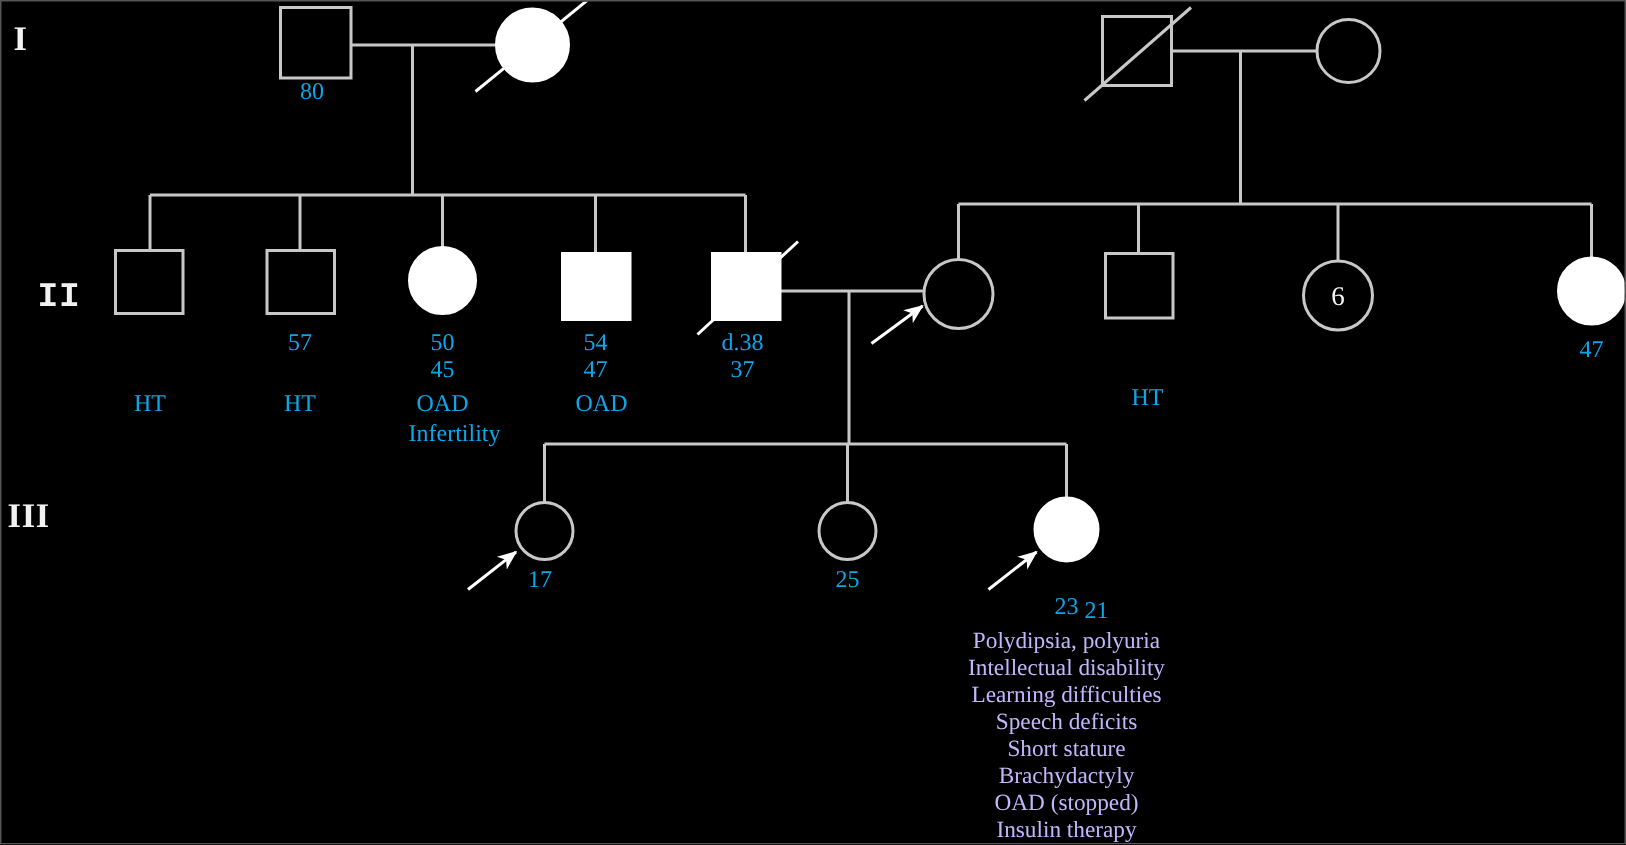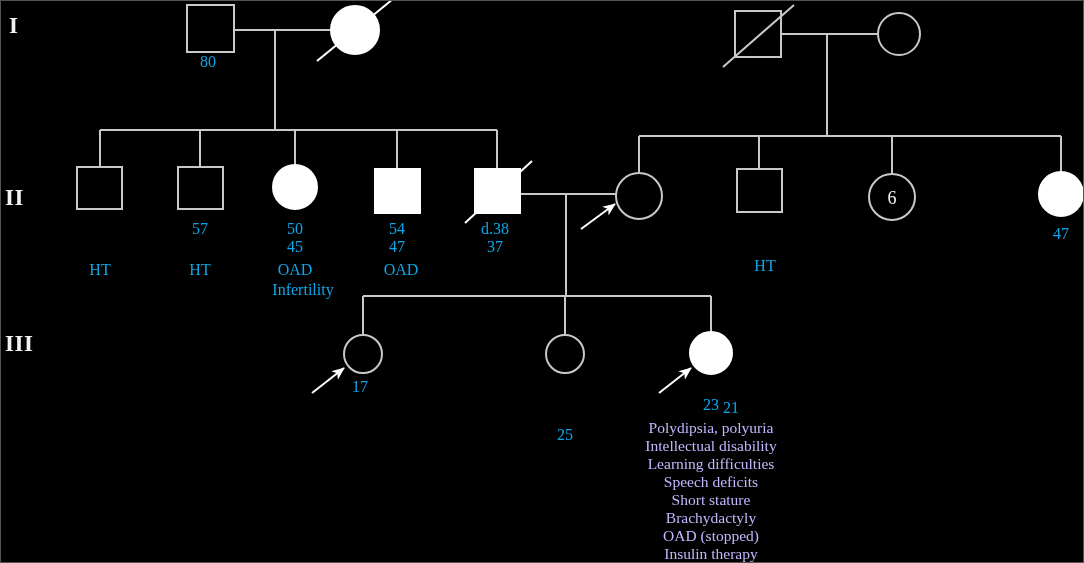--- a/index.html
+++ b/index.html
@@ -162,21 +162,21 @@
     </g>
 
     <g stroke="#ffffff" stroke-width="2" fill="none">
       <line x1="580" y1="228" x2="614" y2="203" marker-end="url(#arrowhead)"></line>
       <line x1="311" y1="392" x2="343" y2="367" marker-end="url(#arrowhead)"></line>
       <line x1="658" y1="392" x2="690" y2="367" marker-end="url(#arrowhead)"></line>
     </g>
   </svg>
 
   <div class="gen-label" style="left:8px; top:12px;">I</div>
-  <div class="gen-label" style="left:4px; top:184px;">II</div>
+  <div class="gen-label" style="left:24px; top:184px;font-family:Liberation Mono, monospace;">II</div>
   <div class="gen-label" style="left:4px; top:330px;">III</div>
 
   <div class="sib-count" style="left:891px; top:197px;">6</div>
 
   <div class="note" style="left:207px; top:52px;">80</div>
 
   <div class="note" style="left:99px; top:260px;">HT</div>
 
   <div class="note" style="left:199px; top:219px;">57</div>
   <div class="note" style="left:199px; top:260px;">HT</div>
@@ -191,21 +191,21 @@
   <div class="note" style="left:400px; top:260px;">OAD</div>
 
   <div class="note" style="left:494px; top:219px;">d.38</div>
   <div class="note" style="left:494px; top:237px;text-align:center;">37</div>
 
   <div class="note" style="left:764px; top:256px;">HT</div>
 
   <div class="note" style="left:1060px; top:224px;">47</div>
 
   <div class="note" style="left:359px; top:377px;">17</div>
-  <div class="note" style="left:564px; top:377px;margin-top:48px;">25</div>
+  <div class="note" style="left:564px; top:377px;">25</div>
   <div class="note" style="left:710px; top:359px;margin-top:36px;">23</div>
   <div class="note" style="left:710px; top:398px;margin-left:20px;">21</div>
 
   <div class="symptom-block" id="symptom-block" style="left:710px; top:418px;">
       <div>Polydipsia, polyuria</div>
       <div>Intellectual disability</div>
       <div>Learning difficulties</div>
       <div>Speech deficits</div>
       <div>Short stature</div>
       <div>Brachydactyly</div>

